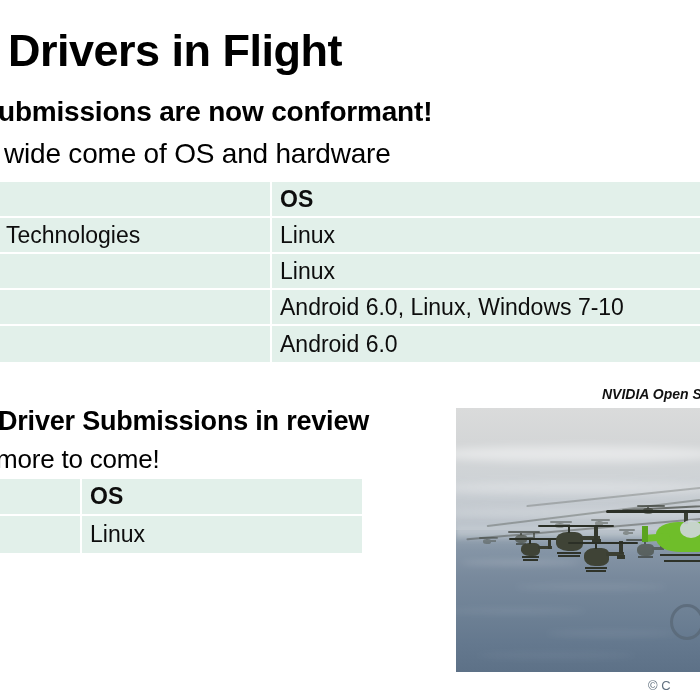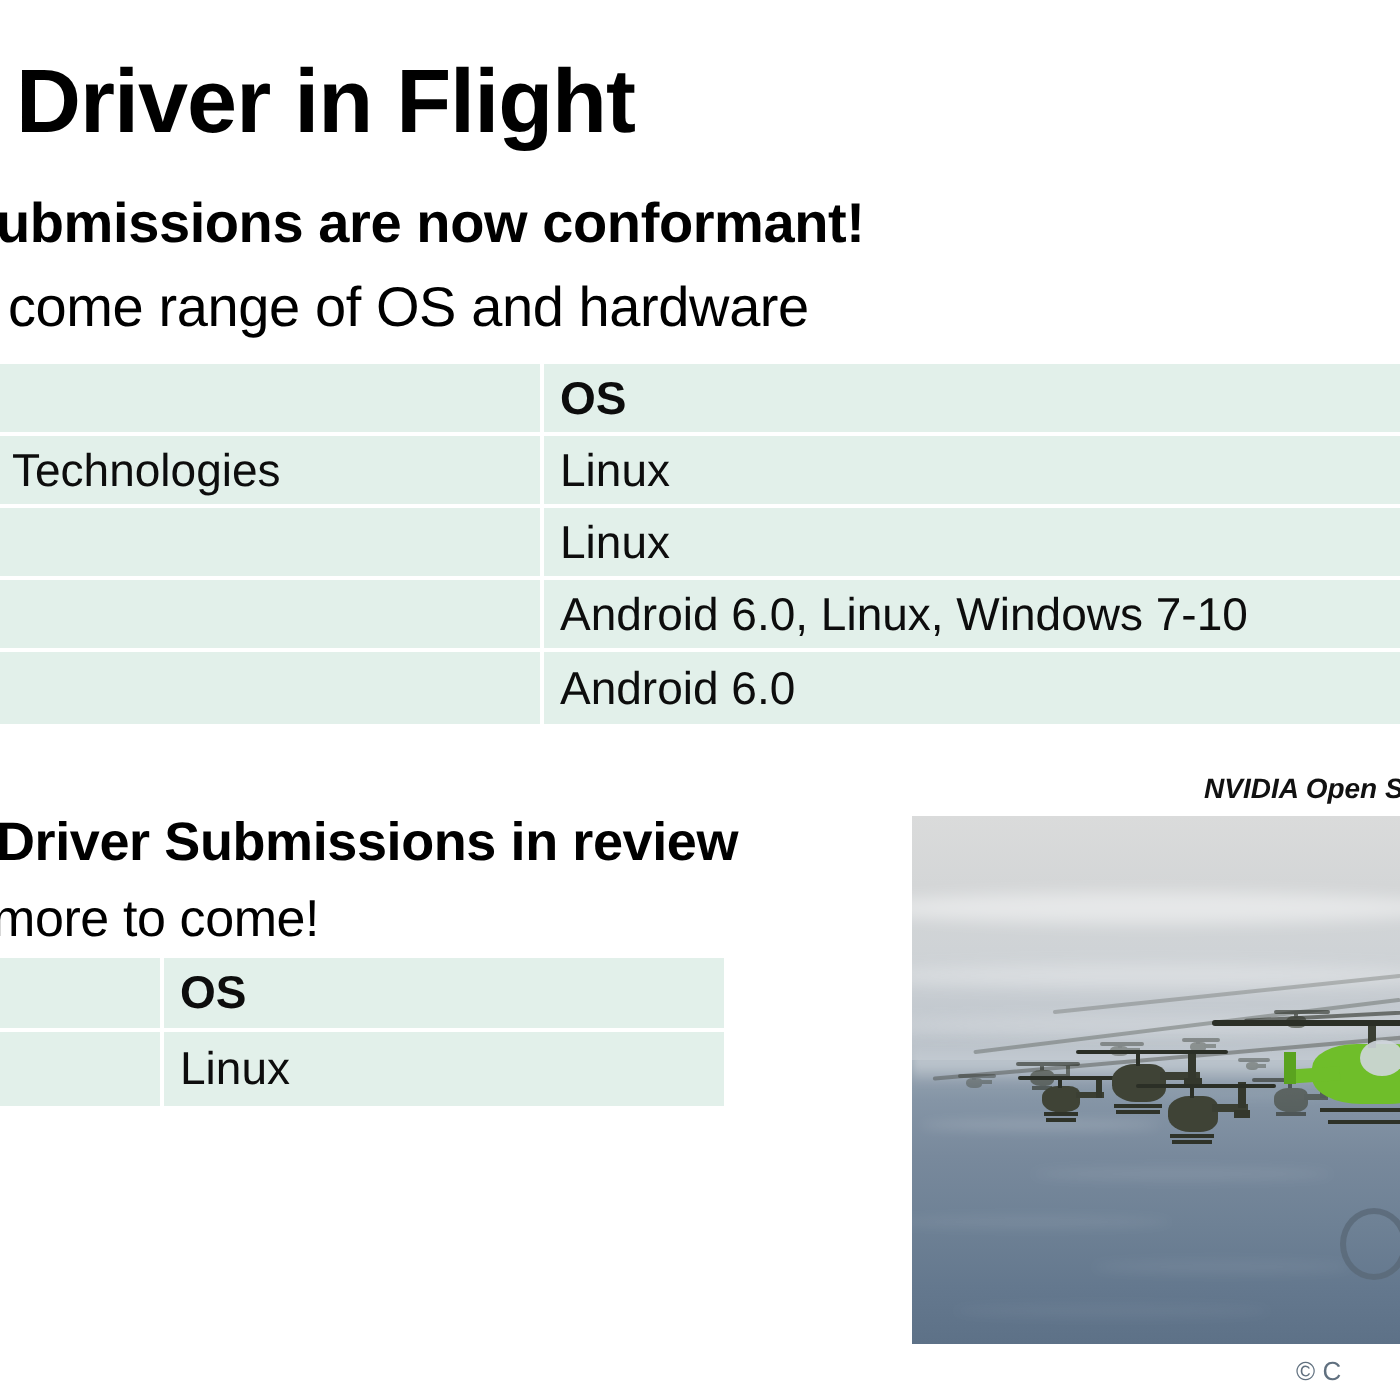--- a/index.html
+++ b/index.html
@@ -236,25 +236,25 @@
     font-size: 13px;
     color: #60707f;
     white-space: nowrap;
   }
 </style>
 </head>
 <body>
 
 <div class="slide">
 
-  <div class="slide-title">Driver in Flight</div>
+  <div class="slide-title">Drivers in Flight</div>
 
   <div class="bullet-strong">ubmissions are now conformant!</div>
 
-  <div class="bullet-plain">come range of OS and hardware</div>
+  <div class="bullet-plain">wide come of OS and hardware</div>
 
   <table class="tbl" id="table-conformant">
     <tbody>
       <tr>
         <td class="c-vendor hdr"></td>
         <td class="c-os hdr last-col">OS</td>
       </tr>
       <tr>
         <td class="c-vendor">Technologies</td>
         <td class="c-os last-col">Linux</td>

